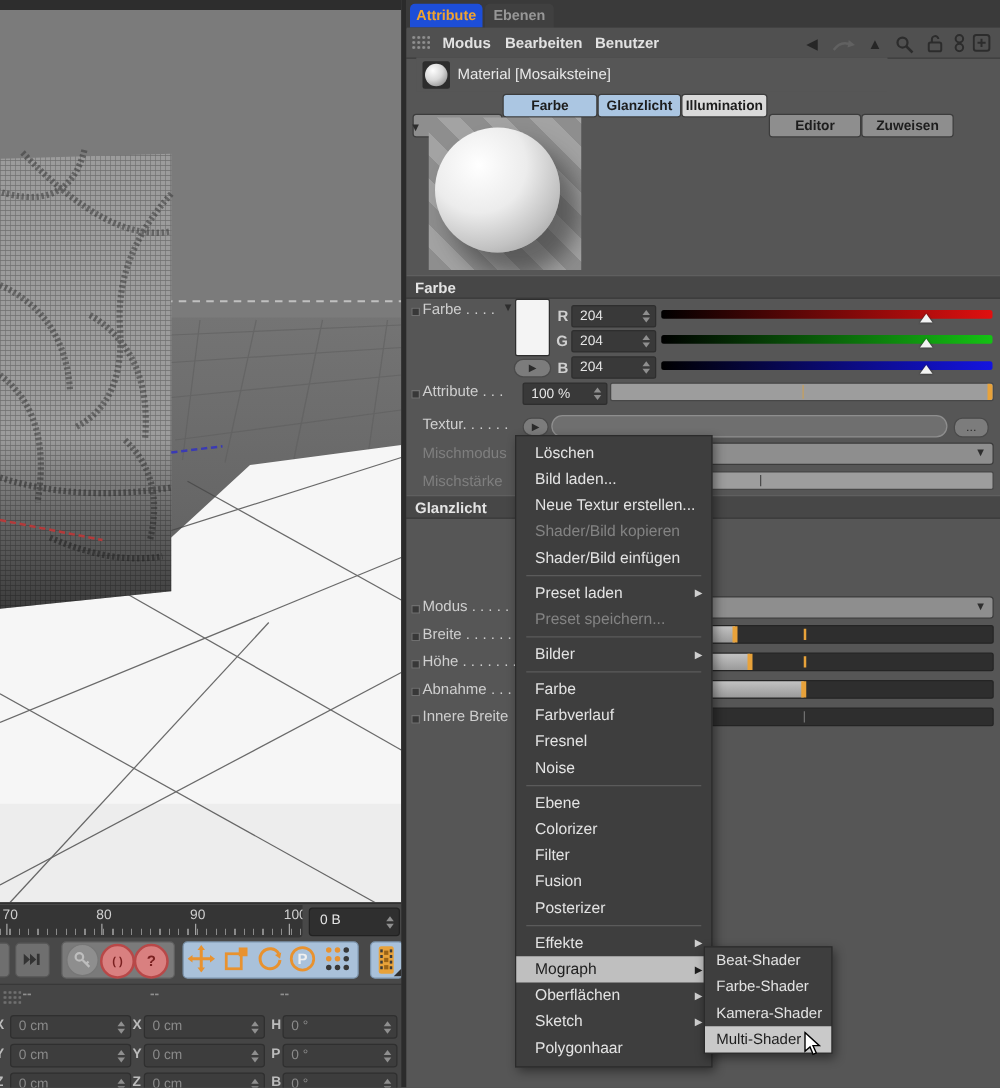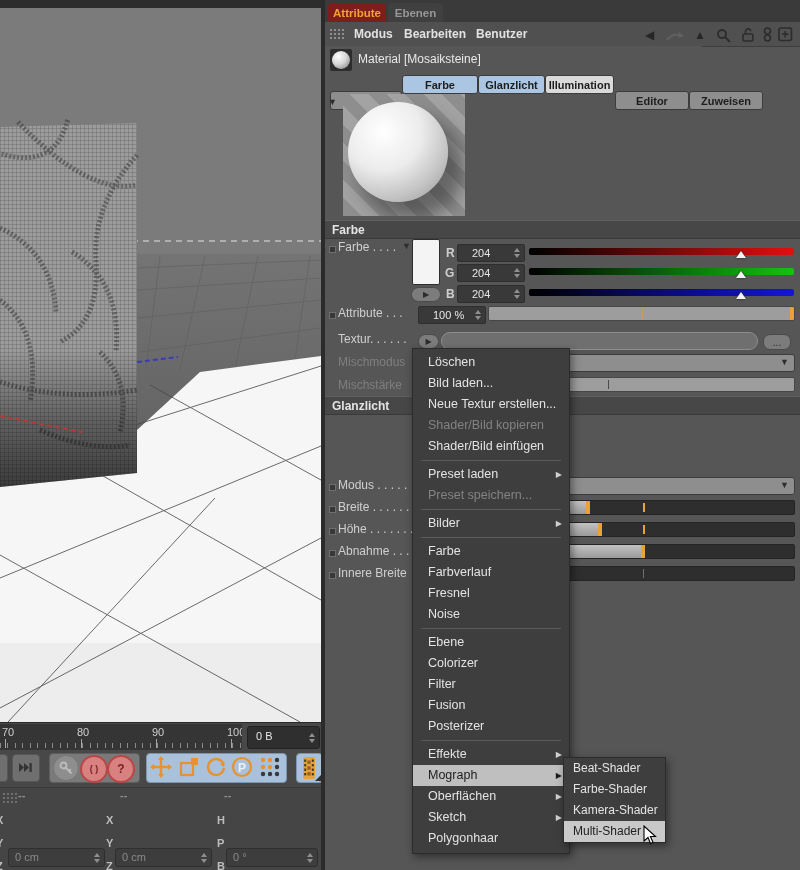--- a/index.html
+++ b/index.html
@@ -5,45 +5,45 @@
   html,body{margin:0;padding:0;background:#555;}
   #root{position:relative;width:800px;height:870px;overflow:hidden;
         font-family:"Liberation Sans",sans-serif;font-size:12px;color:#dcdcdc;
         -webkit-font-smoothing:antialiased;}
   .abs{position:absolute;}
   
   .panel{left:325px;top:0;width:475px;height:870px;background:#565656;}
   .tabbar{left:0;top:0;width:475px;height:22px;background:#3a3a3a;border-bottom:1px solid #2e2e2e;}
   .ptab{top:3px;height:19px;border-radius:4px 4px 0 0;font-weight:bold;font-size:11.5px;
         display:flex;align-items:center;justify-content:center;}
-  .ptab.active{background:#7f1d1d;color:#f0a32f;}
+  .ptab.active{background:#1d4ed8;color:#f0a32f;}
   .ptab.inactive{background:#404040;color:#979797;}
   .menubar{left:0;top:22px;width:475px;height:24px;background:#505050;border-bottom:1px solid #3d3d3d;padding-left:16px;}
   .mbitem{top:5px;font-size:12px;color:#e2e2e2;font-weight:bold;}
   .grip{width:15px;height:12px;background-image:radial-gradient(circle,#8f8f8f 1px,transparent 1.3px);
         background-size:4px 4px;}
   .navglyph{font-size:12px;color:#262626;top:6px;}
-  .matrow{left:0;top:46px;width:377px;height:27px;background:#565656;}
+  .matrow{left:8px;top:46px;width:377px;height:27px;background:#565656;}
   .maticon{left:5px;top:3px;width:22px;height:22px;background:#2d2d2d;border-radius:2px;}
   .maticon i{position:absolute;left:2px;top:2px;width:18px;height:18px;border-radius:50%;
         background:radial-gradient(circle at 35% 30%,#fdfdfd,#d8d8d8 45%,#9a9a9a 80%,#777 100%);}
   .mattitle{left:33px;top:6px;font-size:12px;color:#e8e8e8;}
   .stab{top:75px;height:17px;border:1px solid #3c3c3c;border-radius:3px;font-weight:bold;font-size:11px;
         color:#1d1d1d;display:flex;align-items:center;justify-content:center;}
   .stab.normal{background:#8e8e8e;margin-top:16px;}
   .stab.selected{background:#abc6e2;}
   .stab.light{background:#dadada;}
   .sechdr{left:0;width:475px;height:17px;background:#474747;border-top:1px solid #5f5f5f;
         border-bottom:1px solid #3a3a3a;font-weight:bold;color:#e4e4e4;}
   .sechdr span{position:absolute;left:7px;top:2px;}
   .bullet{width:5px;height:5px;background:#383838;border:1px solid #6f6f6f;}
   .lbl{font-size:12px;color:#cfcfcf;}
   .lbl-dis{font-size:12px;color:#7f7f7f;}
   .vbox{background:#393939;border-radius:2px;border:1px solid #2e2e2e;color:#e6e6e6;font-size:11px;}
-  .vbox span.val{position:absolute;left:14px;top:2px;}
+  .vbox span.val{position:absolute;left:6px;top:2px;}
   .spin{position:absolute;right:3px;top:50%;transform:translateY(-50%);width:7px;height:10px;}
   .spin i{position:absolute;left:0;width:0;height:0;border-left:3.5px solid transparent;border-right:3.5px solid transparent;}
   .spin .u{top:0;border-bottom:4px solid #8f8f8f;}
   .spin .d{bottom:0;border-top:4px solid #8f8f8f;}
   .rgbtrack{height:7px;border-radius:2px;}
   .thumb{position:absolute;bottom:-3px;left:calc(80% - 5px);width:0;height:0;
         border-left:5px solid transparent;border-right:5px solid transparent;border-bottom:7px solid #f2f2f2;
         filter:drop-shadow(0 0 1px #222);}
   .graybar{background:#9d9d9d;border-radius:2px;border:1px solid #474747;}
   .orcap{position:absolute;right:0;top:0;width:4px;height:100%;background:#e8a23a;border-radius:0 2px 2px 0;}
@@ -82,21 +82,21 @@
   .rtick10{position:absolute;top:15px;width:1px;height:9px;background:#a5a5a5;}
   .framefield{left:247px;top:3px;width:71px;height:21px;background:#2f2f2f;border:1px solid #222;
         border-radius:3px;color:#e6e6e6;font-size:11px;}
   .tbtn{background:#6f6f6f;border:1px solid #565656;border-radius:4px;}
   .plate{background:#7a7a7a;border:1px solid #5e5e5e;border-radius:4px;}
   .plate.blue{background:#a9c1da;border-color:#7d95ad;}
   .circbtn{border-radius:50%;display:flex;align-items:center;justify-content:center;font-weight:bold;}
   .coords{left:0;top:64px;width:321px;height:84px;background:#454545;border-top:1px solid #383838;}
   .dash{font-size:11px;font-weight:bold;color:#8f8f8f;}
   .cletter{font-size:11px;font-weight:bold;color:#bcbcbc;}
-  .cfield{background:#3d3d3d;border:1px solid #2f2f2f;border-radius:3px;font-size:11px;color:#8a8a8a;margin-top:36px;}
+  .cfield{background:#3d3d3d;border:1px solid #2f2f2f;border-radius:3px;font-size:11px;color:#8a8a8a;}
   .cfield span.val{position:absolute;left:6px;top:2px;}
   .divider{left:321px;top:0;width:4px;height:870px;background:#2b2b2b;z-index:40;}
   .cursor{z-index:99;}
 </style>
 </head>
 <body>
 
 <div id="root">
 
   <svg class="abs" style="left:0;top:0" width="321" height="722">

